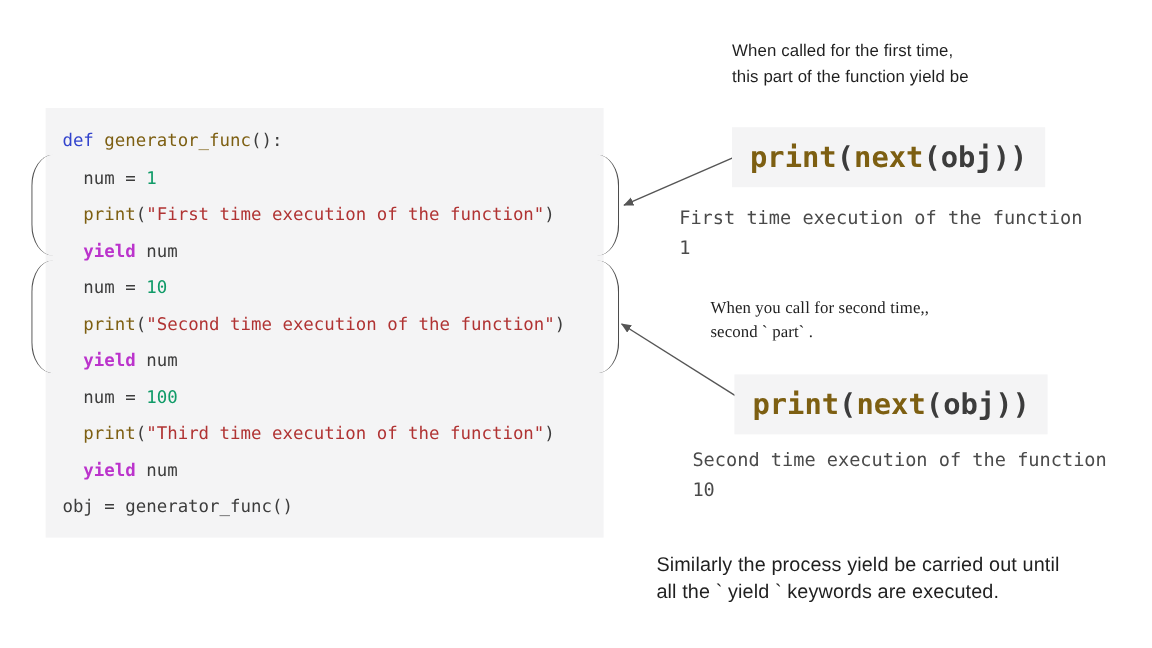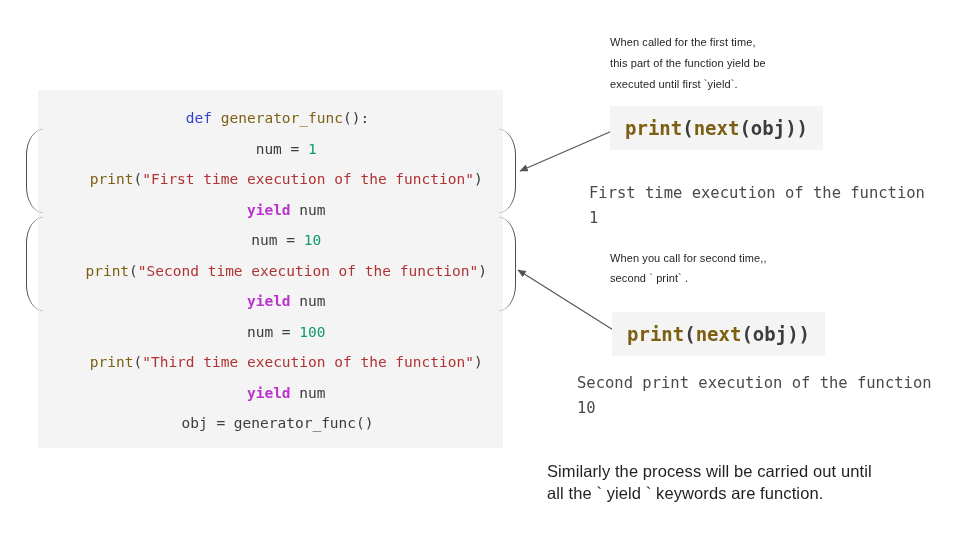--- a/index.html
+++ b/index.html
@@ -7,58 +7,58 @@
     position:relative; width:960px; height:540px; background:#ffffff;
     font-family:"Liberation Sans", sans-serif; overflow:hidden;
   }
   
   .code-panel {
     position:absolute; left:38px; top:90px; width:465px; height:358px;
     background:var(--code_bg); box-sizing:border-box; padding:13px 0 0 14px;
     font-family:"DejaVu Sans Mono", monospace; font-size:14.5px;
     line-height:30.5px; white-space:pre; color:var(--plain);
   }
-  .code-panel .ln { height:30.5px;text-align:center; }
+  .code-panel .ln { height:30.5px; }
   .tk-kw    { color:var(--keyword); }
   .tk-fn    { color:var(--function); }
   .tk-str   { color:var(--string); }
   .tk-num   { color:var(--number); }
   .tk-yld   { color:var(--yield);font-weight:bold; }
   .tk-plain { color:var(--plain); }
   
   .brace { position:absolute; width:20px; box-sizing:border-box; }
   .brace.left  { border-left:1.4px solid var(--brace);
                  border-top-left-radius:18px 26px; border-bottom-left-radius:18px 26px; }
   .brace.right { border-right:1.4px solid var(--brace);
                  border-top-right-radius:18px 26px; border-bottom-right-radius:18px 26px; }
   .b1l { left:26px;  top:129px; height:84px; }
   .b2l { left:26px;  top:217px; height:94px; }
   .b1r { left:496px; top:129px; height:84px; }
   .b2r { left:496px; top:217px; height:94px; }
   
   .arrows { position:absolute; left:0; top:0; width:960px; height:540px;
             color:var(--arrow); pointer-events:none; }
   
-  .note { position:absolute; font-size:11px; line-height:21px;
+  .note { position:absolute; font-size:14px; line-height:21px;
           color:var(--annotation_text); letter-spacing:0.1px; }
   .note-1 { left:610px; top:32px;  width:320px; }
-  .note-2 { left:610px; top:248px; width:320px; line-height:20px; }
+  .note-2 { left:592px; top:248px; width:320px; line-height:20px;font-family:Liberation Serif, serif; }
   .footer-note { left:547px; top:461px; width:400px; font-size:16.5px; line-height:21.5px; }
   .snippet {
     position:absolute; background:var(--code_bg);
-    font-family:"DejaVu Sans Mono", monospace; font-weight:bold; font-size:19px;
+    font-family:"DejaVu Sans Mono", monospace; font-weight:bold; font-size:24px;
     padding:11px 15px; white-space:pre; color:var(--plain);
   }
   .snippet-1 { left:610px; top:106px; }
   .snippet-2 { left:612px; top:312px; }
   .output {
     position:absolute; font-family:"DejaVu Sans Mono", monospace;
     font-size:15.5px; line-height:25px; color:var(--output_text); white-space:pre;
   }
-  .output-1 { left:589px; top:170px;margin-top:11px; }
+  .output-1 { left:566px; top:170px; }
   .output-2 { left:577px; top:371px; }
 </style>
 </head>
 <body>
 
 <div class="canvas">
 
   <div class="code-panel"><div class="ln"><span class="tk-kw">def </span><span class="tk-fn">generator_func</span><span class="tk-plain">():</span></div><div class="ln"><span class="tk-plain">  num = </span><span class="tk-num">1</span></div><div class="ln"><span class="tk-plain">  </span><span class="tk-fn">print</span><span class="tk-plain">(</span><span class="tk-str">"First time execution of the function"</span><span class="tk-plain">)</span></div><div class="ln"><span class="tk-plain">  </span><span class="tk-yld">yield</span><span class="tk-plain"> num</span></div><div class="ln"><span class="tk-plain">  num = </span><span class="tk-num">10</span></div><div class="ln"><span class="tk-plain">  </span><span class="tk-fn">print</span><span class="tk-plain">(</span><span class="tk-str">"Second time execution of the function"</span><span class="tk-plain">)</span></div><div class="ln"><span class="tk-plain">  </span><span class="tk-yld">yield</span><span class="tk-plain"> num</span></div><div class="ln"><span class="tk-plain">  num = </span><span class="tk-num">100</span></div><div class="ln"><span class="tk-plain">  </span><span class="tk-fn">print</span><span class="tk-plain">(</span><span class="tk-str">"Third time execution of the function"</span><span class="tk-plain">)</span></div><div class="ln"><span class="tk-plain">  </span><span class="tk-yld">yield</span><span class="tk-plain"> num</span></div><div class="ln"><span class="tk-plain">obj = generator_func()</span></div></div>
 
   <div class="brace left b1l"></div>
@@ -72,30 +72,29 @@
         <path d="M0,0 L7,3 L0,6 z" fill="currentColor"></path>
       </marker>
     </defs>
     <line x1="612" y1="131" x2="520" y2="171" stroke="currentColor" stroke-width="1.2" marker-end="url(#ah)"></line>
     <line x1="618" y1="333" x2="518" y2="270" stroke="currentColor" stroke-width="1.2" marker-end="url(#ah)"></line>
   </svg>
 
   <div class="note note-1">
       <div class="ln">When called for the first time,</div>
       <div class="ln">this part of the function yield be</div>
-      <div class="ln">executed until first `yield`.</div>
     </div>
   <div class="snippet snippet-1"><span class="tk-fn">print</span><span class="tk-plain">(</span><span class="tk-fn">next</span><span class="tk-plain">(obj))</span></div>
   <div class="output output-1"><div class="ln">First time execution of the function</div><div class="ln">1</div></div>
 
   <div class="note note-2">
       <div class="ln">When you call for second time,,</div>
-      <div class="ln">second ` print` .</div>
+      <div class="ln">second ` part` .</div>
     </div>
   <div class="snippet snippet-2"><span class="tk-fn">print</span><span class="tk-plain">(</span><span class="tk-fn">next</span><span class="tk-plain">(obj))</span></div>
-  <div class="output output-2"><div class="ln">Second print execution of the function</div><div class="ln">10</div></div>
+  <div class="output output-2"><div class="ln">Second time execution of the function</div><div class="ln">10</div></div>
 
   <div class="note footer-note">
-      <div class="ln">Similarly the process will be carried out until</div>
-      <div class="ln">all the ` yield ` keywords are function.</div>
+      <div class="ln">Similarly the process yield be carried out until</div>
+      <div class="ln">all the ` yield ` keywords are executed.</div>
     </div>
 
 </div>
 
 </body></html>

